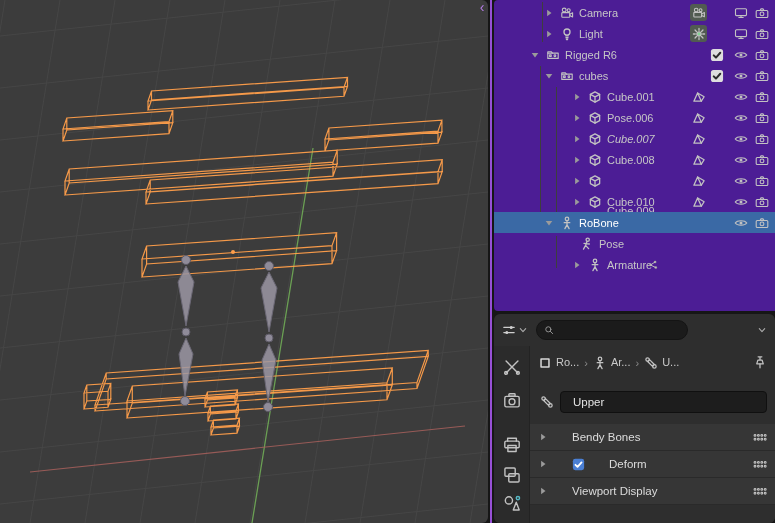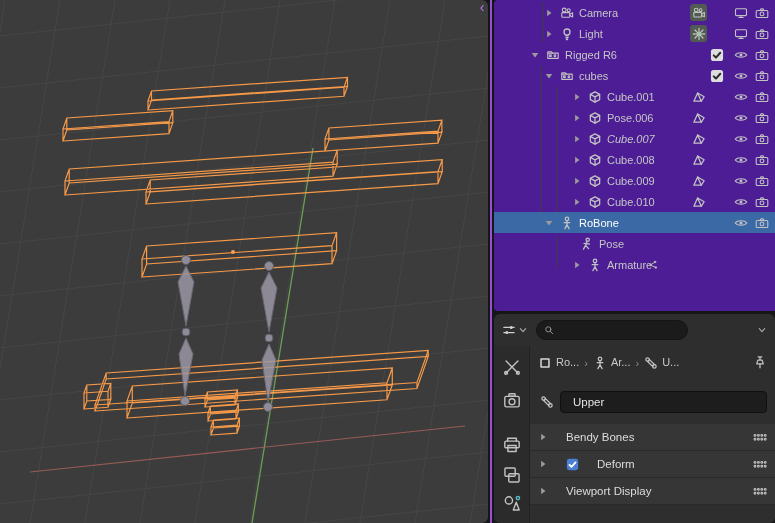--- a/index.html
+++ b/index.html
@@ -48,21 +48,21 @@
   .crumbs{position:absolute;top:6px;left:8px;right:28px;height:22px;display:flex;align-items:center;
     gap:3px;font-size:11px;color:#c9c9c9;overflow:hidden}
   .crumb{display:flex;align-items:flex-start;gap:4px;white-space:nowrap}
   .crumb-sep{color:#8a8a8a;margin:0 2px;font-size:11px}
   .pin{position:absolute;top:9px;right:8px}
   .name-row{position:absolute;top:44px;left:10px;right:8px;height:24px;display:flex;align-items:center;gap:6px}
   .name-input{flex:1;height:22px;background:#1d1d1d;border:1px solid #101010;border-radius:4px;
     color:#e3e3e3;font-size:11.5px;padding:0 12px;outline:none;font-family:"Liberation Sans",sans-serif}
   .panels{position:absolute;top:78px;left:0;right:0}
   .panel{height:27px;background:#363636;border-bottom:1px solid #2a2a2a;display:flex;align-items:center;
-    padding:0 8px;gap:18px;font-size:11.5px;color:#dcdcdc}
+    padding:0 8px;gap:24px;font-size:11.5px;color:#dcdcdc}
   .panel .grip{margin-left:auto;width:14px;height:9px}
   .panel .ic.chk{width:13px;height:13px}
 </style>
 </head>
 <body>
 
 <div id="viewport">
   <svg id="vp-svg" width="488" height="523" viewBox="0 0 488 523">
       <line x1="5" y1="0" x2="-80" y2="523" stroke="#464646"></line>
       <line x1="60" y1="0" x2="-25" y2="523" stroke="#464646"></line>
@@ -314,21 +314,21 @@
           </svg></span>
       </div>
       <div class="orow">
         <span class="ic sm" style="left: 78px;"><svg viewBox="0 0 10 10">
             <path d="M3.1 1.7 7.5 5 3.1 8.3Z" fill="#9b9b9b" stroke="none"></path>
           </svg></span>
         <span class="ic" style="left: 94px;"><svg viewBox="0 0 12 12" stroke="#e2a160">
             <path d="M2 3.8 6 1.6l4 2.2v4.4L6 10.4 2 8.2Z"></path>
             <path d="M2 3.8l4 2.1 4-2.1M6 5.9v4.5"></path>
           </svg></span>
-        <span class="lbl" style="left: 113px;">Cube.009</span>
+        <span class="lbl" style="left: 113px; margin-top: 30px;">Cube.009</span>
         <span class="ic" style="left: 198px;"><svg viewBox="0 0 12 12" stroke="#7ccf8d">
             <path d="M1.6 9.6 4.8 2.6l3.2 7Z"></path>
             <path d="M4.8 2.6 10.4 5.8 8 9.6"></path>
           </svg></span>
         <span class="ic" style="left: 240px;"><svg viewBox="0 0 14 10">
             <path d="M1.2 5C3.2 2 10.8 2 12.8 5 10.8 8 3.2 8 1.2 5Z"></path>
             <circle cx="7" cy="5" r="1.5" fill="#c2c2c2" stroke="none"></circle>
           </svg></span>
         <span class="ic" style="left: 261px;"><svg viewBox="0 0 14 11">
             <rect x="1.2" y="3" width="11.6" height="7" rx="1"></rect>

